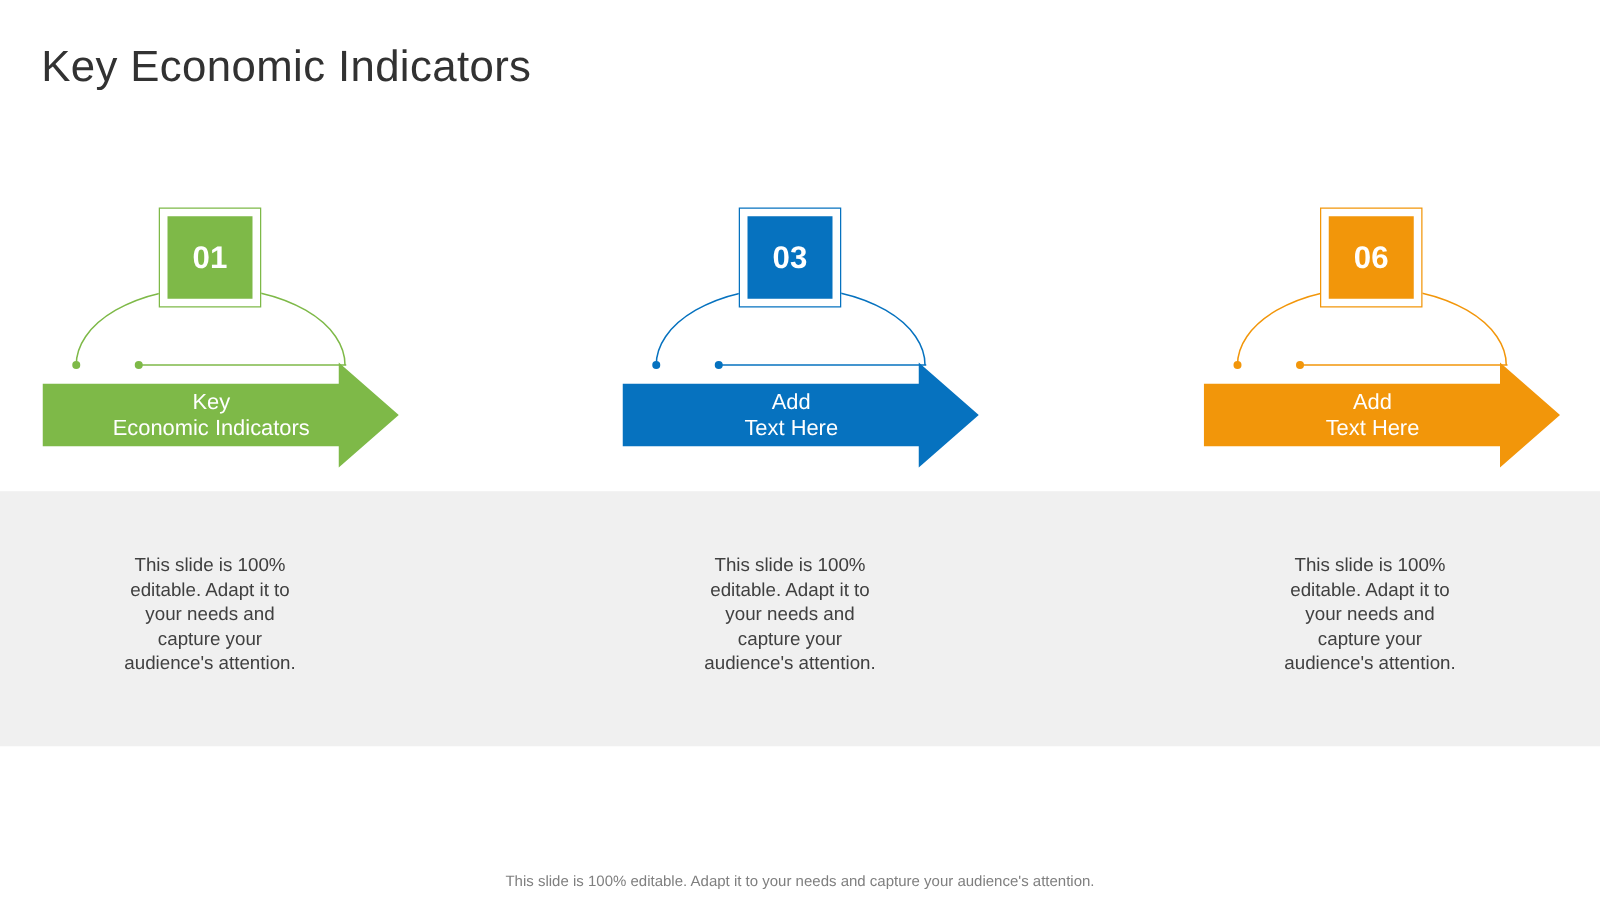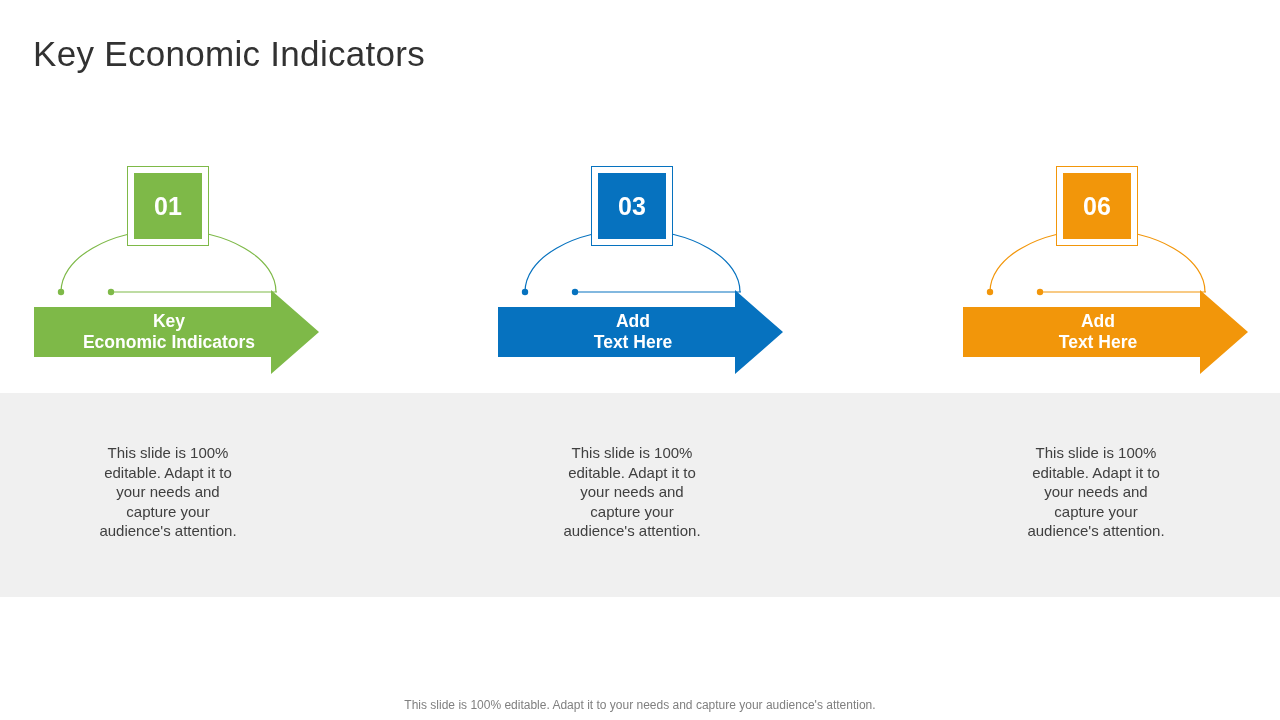--- a/index.html
+++ b/index.html
@@ -37,21 +37,21 @@
   }
   .badge-inner {
     width:68px; height:66px; background:var(--c);
     display:flex; align-items:center; justify-content:center;
     color:var(--number_text,#FFFFFF); font-size:25px; font-weight:700;
   }
   .arrow-label {
     position:absolute; left:0; top:147px; width:270px; height:50px;
     display:flex; align-items:center; justify-content:center;
     text-align:center; color:var(--arrow_text,#FFFFFF);
-    font-size:17.5px; font-weight:700; line-height:21px;
+    font-size:17.5px; font-weight:400; line-height:21px;
     white-space:pre-line;
   }
   .body-text {
     position:absolute; top:443px; width:146px;
     text-align:center; font-size:15px; line-height:19.5px;
     color:var(--body_text,#404040);
   }
   .bt1 { left:95px; }
   .bt2 { left:559px; }
   .bt3 { left:1023px; }

